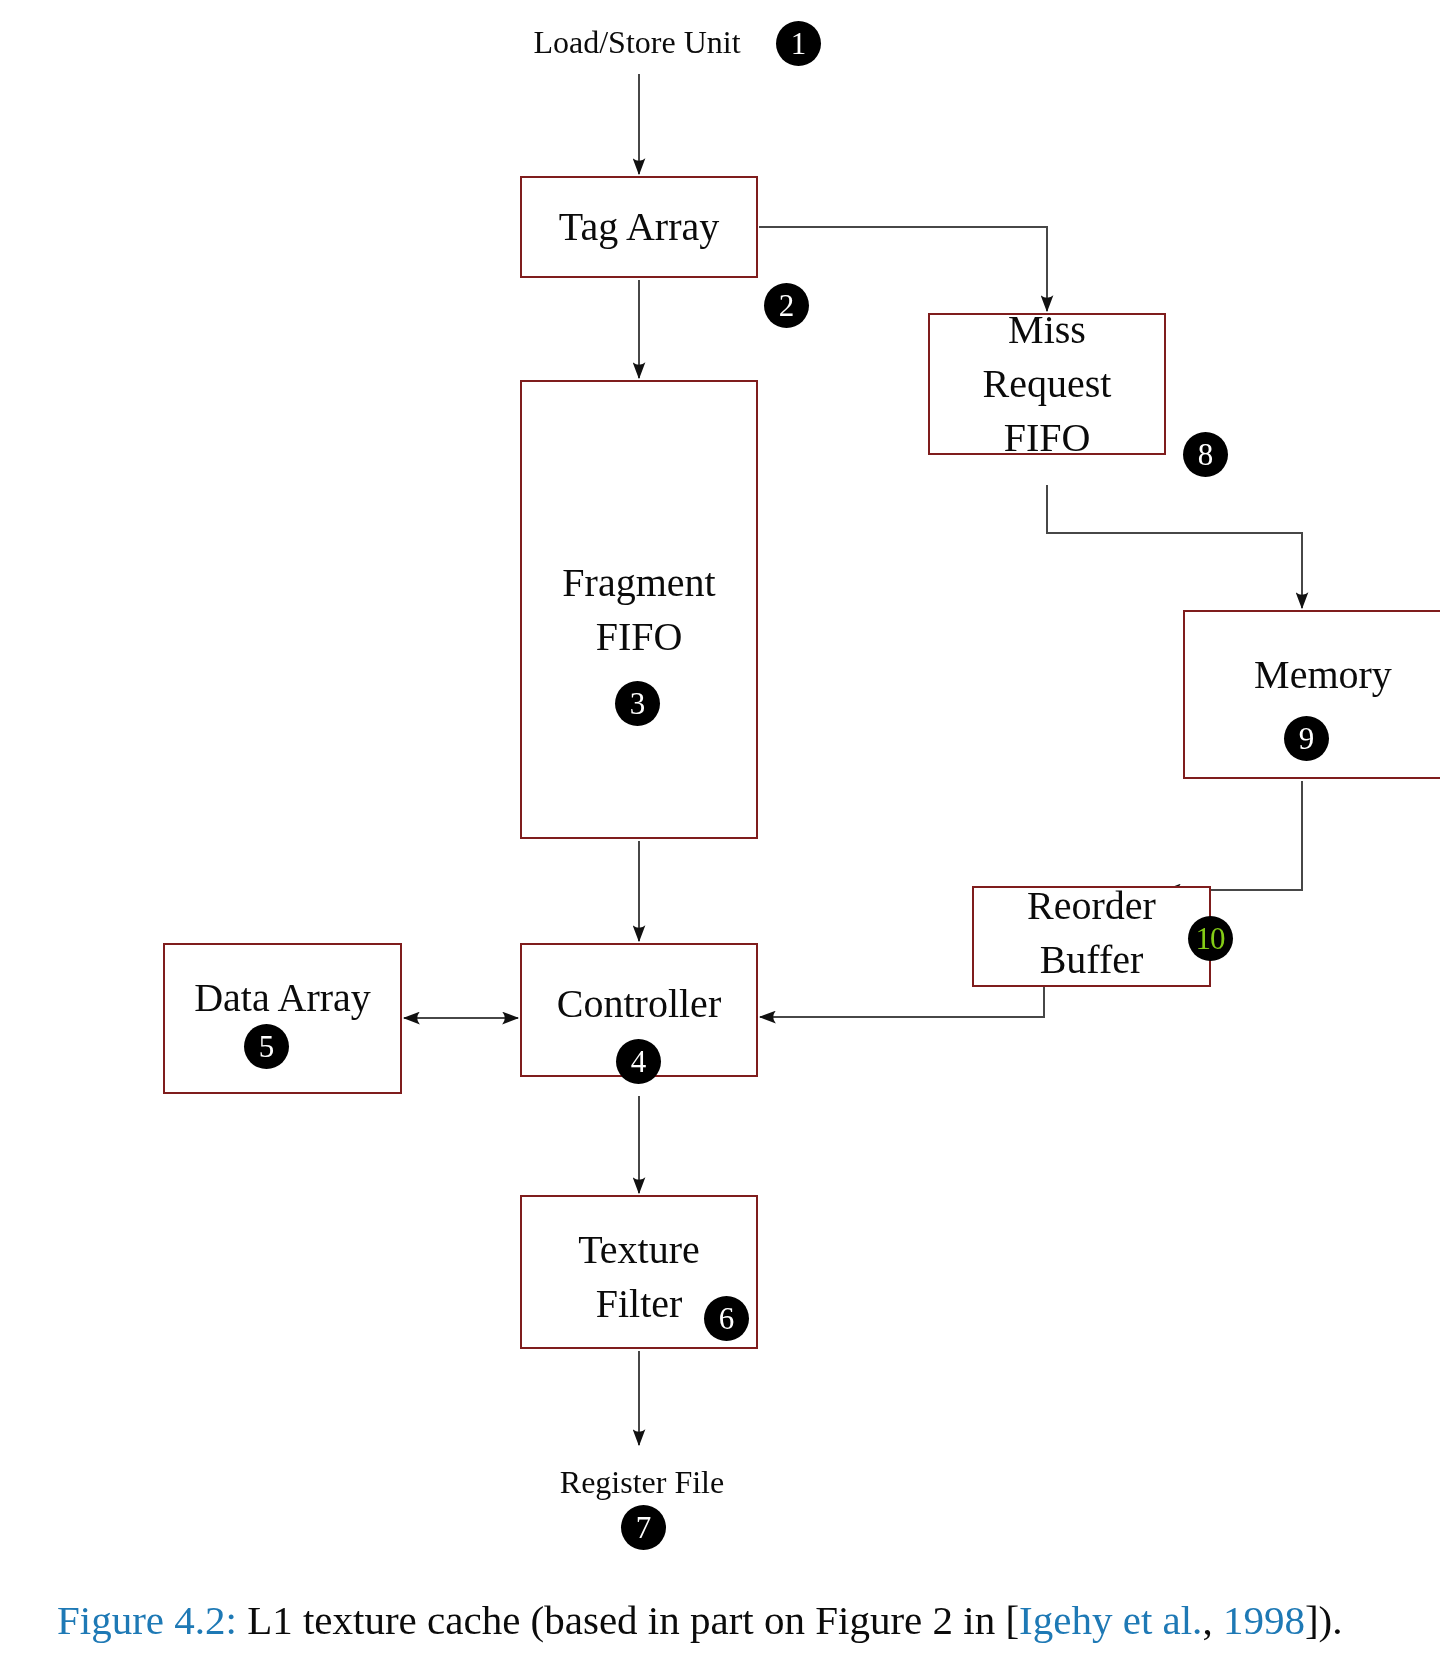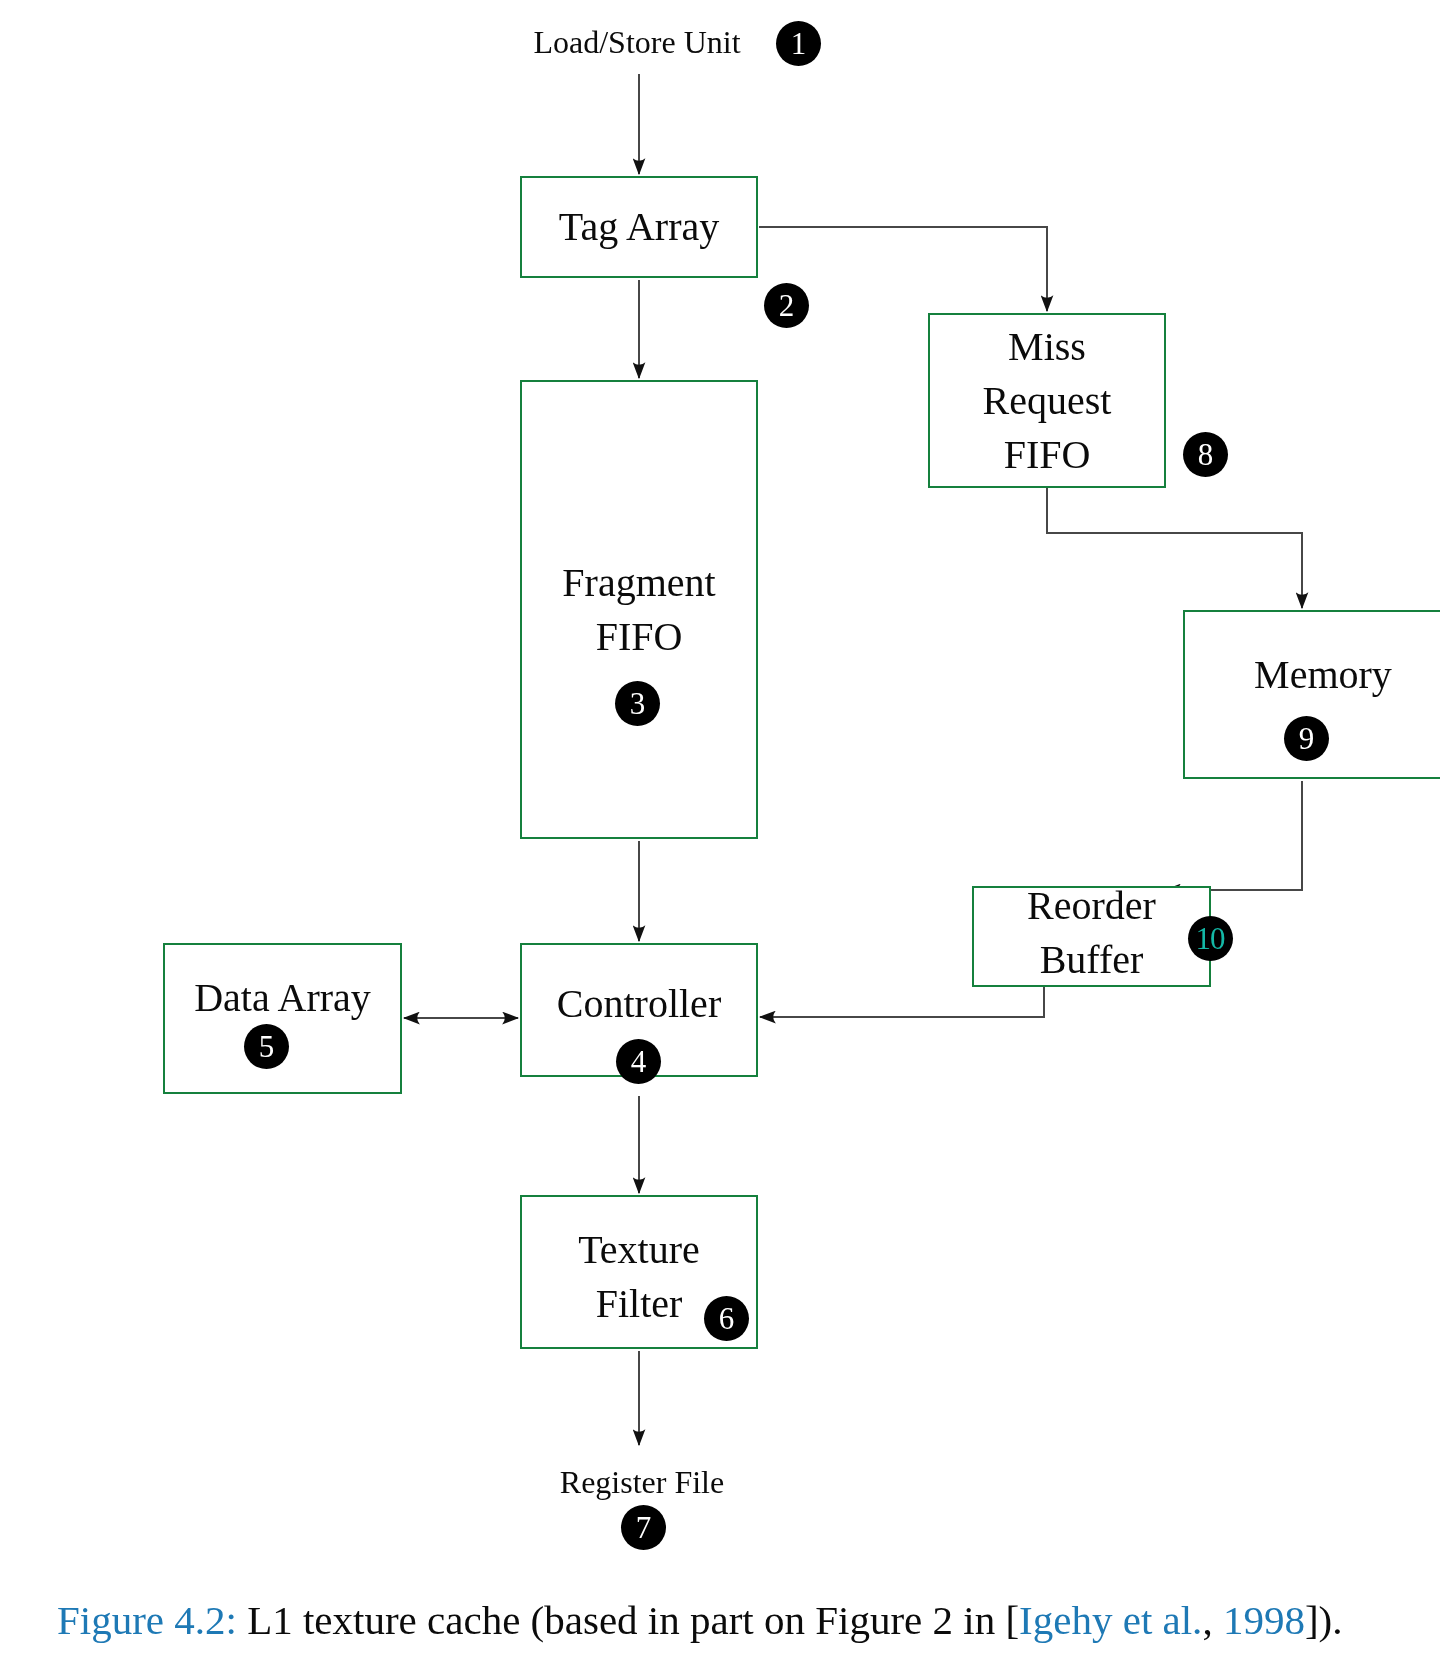--- a/index.html
+++ b/index.html
@@ -24,21 +24,21 @@
     z-index: 1;
   }
   .edge {
     fill: none;
     stroke: #474747;
     stroke-width: 2;
   }
   .node {
     position: absolute;
     box-sizing: border-box;
-    border: 2px solid #15803d;
+    border: 2px solid #7f1d1d;
     background: #ffffff;
     z-index: 2;
     display: flex;
     align-items: center;
     justify-content: center;
   }
   .node-label {
     display: flex;
     flex-direction: column;
     align-items: center;
@@ -112,21 +112,21 @@
         <div class="node-label" style="transform: translateY(0px);">
           <span>Tag Array</span>
         </div>
       </div>
       <div class="node" style="left: 520px; top: 380px; width: 238px; height: 459px;">
         <div class="node-label" style="transform: translateY(0px);">
           <span>Fragment</span>
           <span>FIFO</span>
         </div>
       </div>
-      <div class="node" style="left: 928px; top: 313px; width: 238px; height: 175px;">
+      <div class="node" style="left: 928px; top: 313px; width: 238px; height: 142px;">
         <div class="node-label" style="transform: translateY(0px);">
           <span>Miss</span>
           <span>Request</span>
           <span>FIFO</span>
         </div>
       </div>
       <div class="node" style="left: 1183px; top: 610px; width: 280px; height: 169px;">
         <div class="node-label" style="transform: translateY(-20px);">
           <span>Memory</span>
         </div>
@@ -157,21 +157,21 @@
   <div>
       <div class="badge" style="left: 775.5px; top: 20.5px; background: rgb(0, 0, 0); color: rgb(255, 255, 255);">1</div>
       <div class="badge" style="left: 763.5px; top: 282.5px; background: rgb(0, 0, 0); color: rgb(255, 255, 255);">2</div>
       <div class="badge" style="left: 614.5px; top: 680.5px; background: rgb(0, 0, 0); color: rgb(255, 255, 255);">3</div>
       <div class="badge" style="left: 615.5px; top: 1038.5px; background: rgb(0, 0, 0); color: rgb(255, 255, 255);">4</div>
       <div class="badge" style="left: 243.5px; top: 1023.5px; background: rgb(0, 0, 0); color: rgb(255, 255, 255);">5</div>
       <div class="badge" style="left: 703.5px; top: 1295.5px; background: rgb(0, 0, 0); color: rgb(255, 255, 255);">6</div>
       <div class="badge" style="left: 620.5px; top: 1504.5px; background: rgb(0, 0, 0); color: rgb(255, 255, 255);">7</div>
       <div class="badge" style="left: 1182.5px; top: 431.5px; background: rgb(0, 0, 0); color: rgb(255, 255, 255);">8</div>
       <div class="badge" style="left: 1283.5px; top: 715.5px; background: rgb(0, 0, 0); color: rgb(255, 255, 255);">9</div>
-      <div class="badge" style="left: 1187.5px; top: 915.5px; background: rgb(0, 0, 0); color: #14b8a6; text-align: right;">10</div>
+      <div class="badge" style="left: 1187.5px; top: 915.5px; background: rgb(0, 0, 0); color: #84cc16; text-align: right;">10</div>
     </div>
   <div>
       <div class="float-label" style="left: 637px; top: 42px;">Load/Store Unit</div>
       <div class="float-label" style="left: 642px; top: 1482px;">Register File</div>
     </div>
 
   <div class="caption"><span class="seg-plain" style="color: rgb(30, 121, 181);">Figure 4.2: </span><span class="seg-plain" style="color: rgb(11, 11, 11);">L1 texture cache (based in part on Figure 2 in [</span><span class="seg-link" style="color: rgb(30, 121, 181);">Igehy et al.</span><span class="seg-plain" style="color: rgb(11, 11, 11);">, </span><span class="seg-link" style="color: rgb(30, 121, 181);">1998</span><span class="seg-plain" style="color: rgb(11, 11, 11);">]).</span></div>
 </div>
 
 </body></html>

